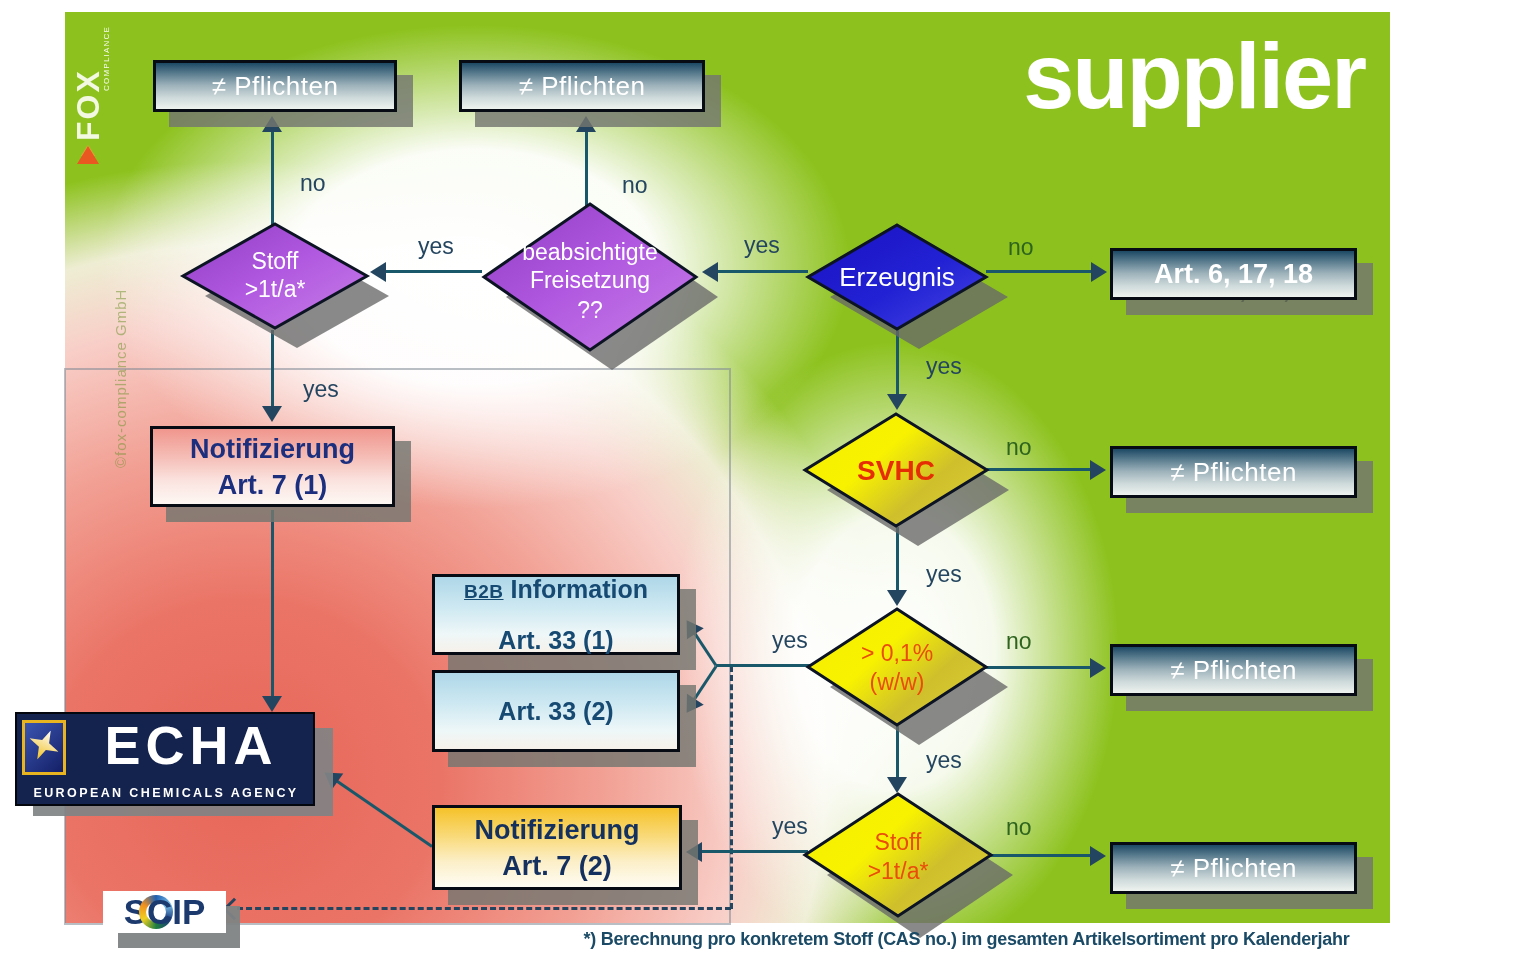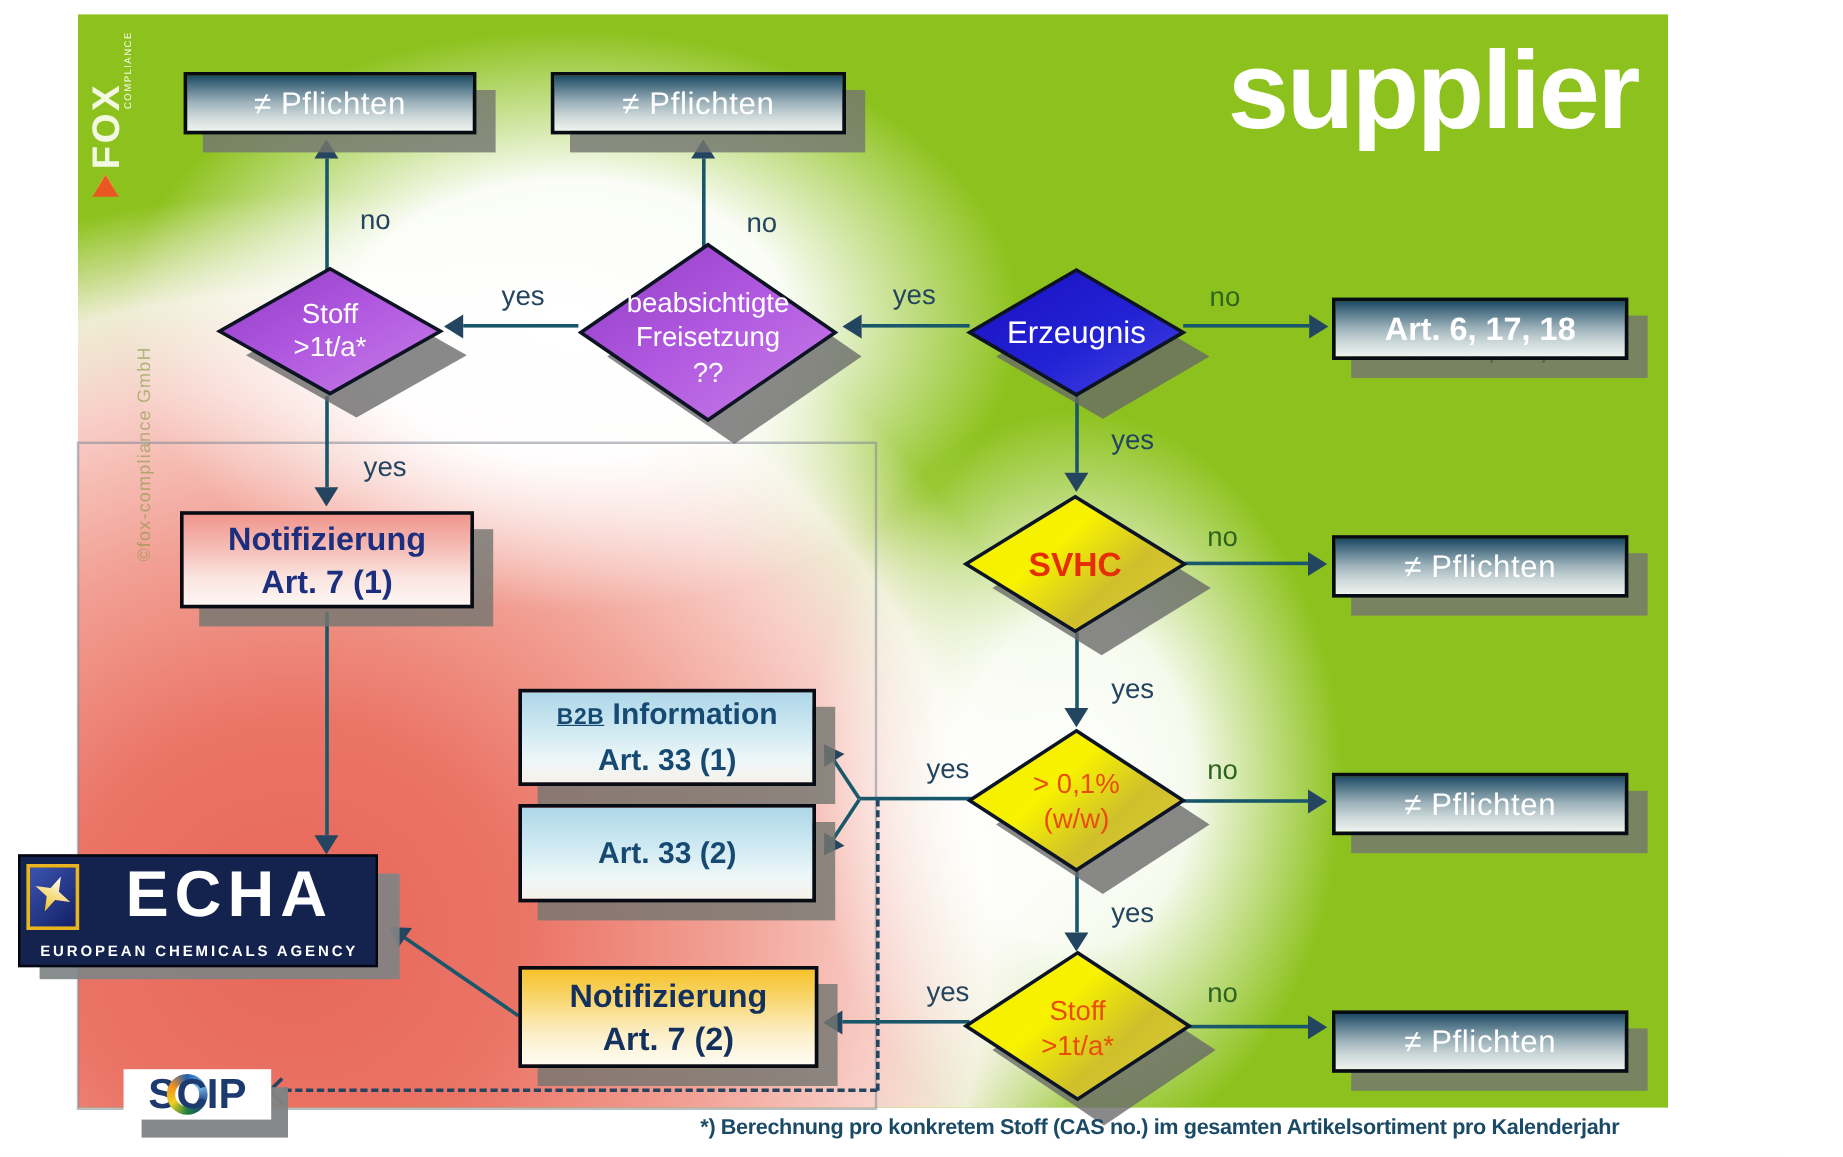--- a/index.html
+++ b/index.html
@@ -20,21 +20,21 @@
   .bshadow{position:absolute;background:rgba(116,118,112,.82);display:flex;flex-direction:column;
        align-items:center;justify-content:center;box-sizing:border-box;color:rgba(50,56,60,.38);text-align:center;}
   .grad-steel{background:linear-gradient(180deg,#1d4965 0%,#527689 20%,#9cb1ba 48%,#ccd8d9 74%,#eef3ef 100%);}
   .grad-pink{background:linear-gradient(180deg,#f0968d 0%,#f5beb7 38%,#fbe4e0 70%,#fdf7f3 100%);}
   .grad-bluelight{background:linear-gradient(180deg,#aed7e8 0%,#cfe9f2 42%,#eef7f8 76%,#f6f1ea 100%);}
   .grad-gold{background:linear-gradient(180deg,#f6c22a 0%,#f9da7a 36%,#fcefc8 68%,#fefcf3 100%);}
   .steel-t{color:#fff;font-size:26px;letter-spacing:.5px;}
   .steel-tb{color:#fff;font-size:27px;font-weight:bold;}
   .ghost-t{font-size:26px;}
   .navy-t{color:#1c2f7e;font-weight:bold;font-size:27px;line-height:36px;}
-  .info-t{color:#164a72;font-weight:bold;font-size:25px;line-height:36px;}
+  .info-t{color:#164a72;font-weight:bold;font-size:25px;line-height:48px;}
   .info-prefix{font-size:19px;text-decoration:underline;letter-spacing:.5px;}
   
   .hline{position:absolute;height:3px;background:#19586a;}
   .vline{position:absolute;width:3px;background:#19586a;}
   .dline{position:absolute;height:3px;background:#19586a;transform-origin:0 50%;}
   .ah-up{position:absolute;width:0;height:0;border-left:10px solid transparent;border-right:10px solid transparent;border-bottom:16px solid #24455f;}
   .ah-down{position:absolute;width:0;height:0;border-left:10px solid transparent;border-right:10px solid transparent;border-top:16px solid #24455f;}
   .ah-left{position:absolute;width:0;height:0;border-top:10px solid transparent;border-bottom:10px solid transparent;border-right:16px solid #24455f;}
   .ah-right{position:absolute;width:0;height:0;border-top:10px solid transparent;border-bottom:10px solid transparent;border-left:16px solid #24455f;}
   .dashv{position:absolute;border-left:3px dashed #24455f;width:0;}

